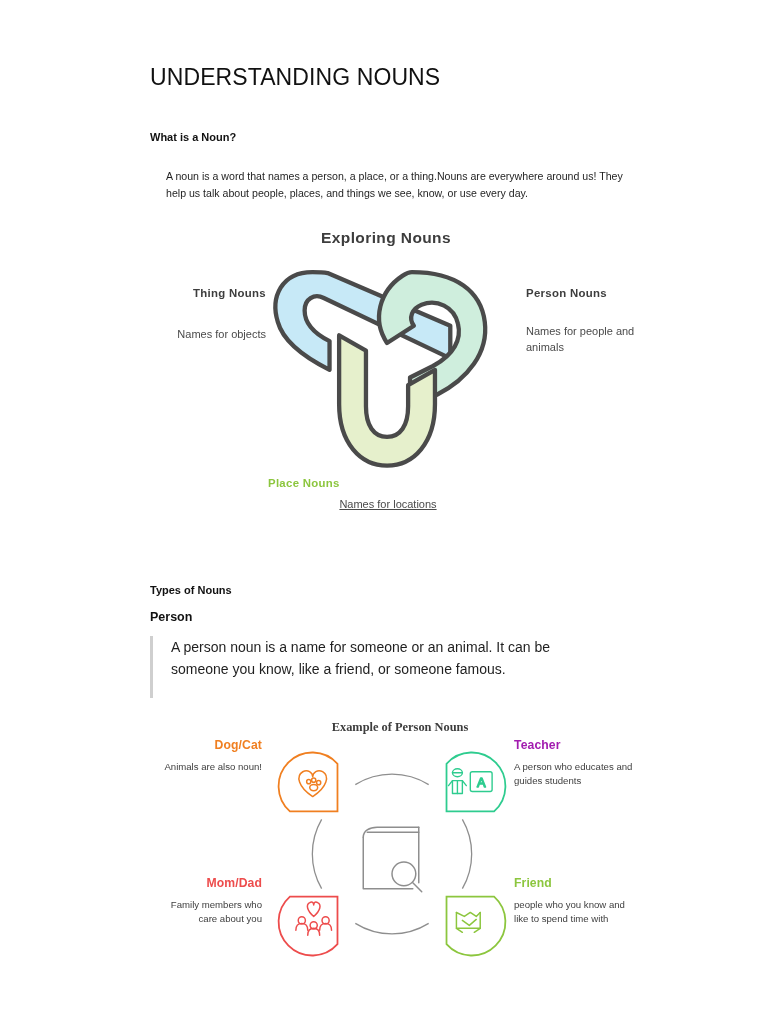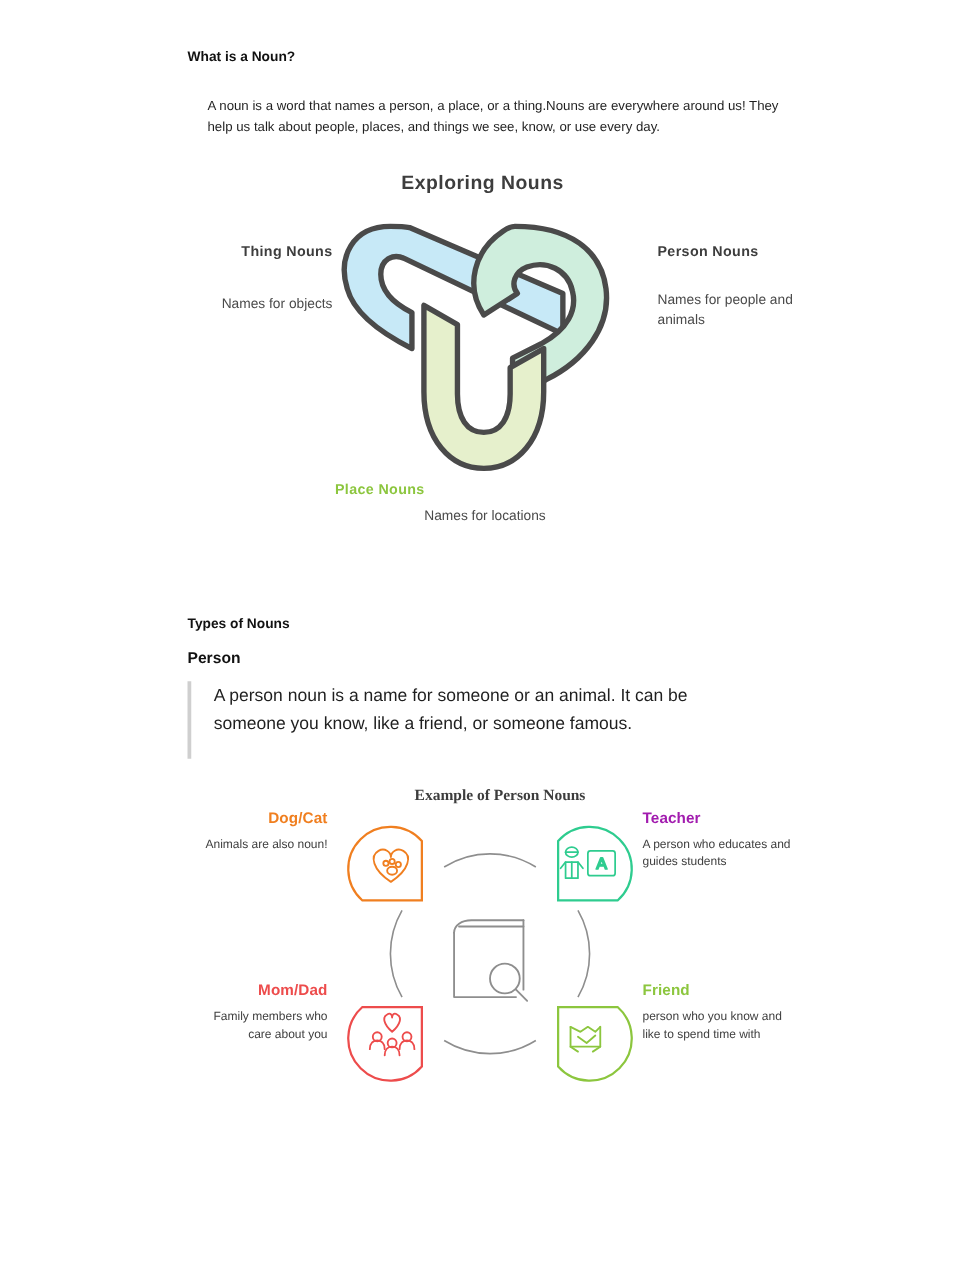--- a/index.html
+++ b/index.html
@@ -113,21 +113,21 @@
     position: absolute;
     font-size: 11px;
     line-height: 1.45;
     color: #4a4a4a;
   }
   .tf-left-label  { top: 58px;  left: 0;   width: 124px; text-align: right; }
   .tf-left-desc   { top: 98px;  left: 0;   width: 124px; text-align: right; }
   .tf-right-label { top: 58px;  left: 384px; width: 130px; text-align: left; }
   .tf-right-desc  { top: 95px;  left: 384px; width: 120px; text-align: left; }
   .tf-bottom-label{ top: 248px; left: 126px; width: 240px; text-align: left; color: #8cc63e; }
-  .tf-bottom-desc { top: 268px; left: 126px; width: 240px; text-align: center; }
+  .tf-bottom-desc { top: 268px; left: 126px; width: 240px; text-align: center; text-decoration: underline; }
 
   
   .nodes-figure {
     position: relative;
     width: 488px;
     height: 250px;
     margin-top: 22px;
     margin-left: 6px;
   }
   .nodes-title {
@@ -167,20 +167,21 @@
   .nd-bl-label { top: 156px; left: 0;   width: 106px; text-align: right; }
   .nd-bl-desc  { top: 178px; left: 0;   width: 106px; text-align: right; }
   .nd-br-label { top: 156px; left: 358px; width: 130px; text-align: left; }
   .nd-br-desc  { top: 178px; left: 358px; width: 118px; text-align: left; }
 </style>
 </head>
 <body>
 
 <div class="page">
 
+  <h1 class="doc-title">UNDERSTANDING NOUNS</h1>
 
   <h2 class="h2">What is a Noun?</h2>
   <p class="body-text">A noun is a word that names a person, a place, or a thing.Nouns are everywhere around us! They help us talk about people, places, and things we see, know, or use every day.</p>
 
   <div class="trefoil-figure">
 
     <div class="trefoil-title">Exploring Nouns</div>
 
     <div class="trefoil-svg-wrap">
       <svg viewBox="0 0 250 240" width="240" height="230">
@@ -318,16 +319,16 @@
     <div class="node-label nd-tl-label" style="color: rgb(240, 127, 32);">Dog/Cat</div>
     <div class="node-desc nd-tl-desc">Animals are also noun!</div>
 
     <div class="node-label nd-tr-label" style="color: #a21caf;">Teacher</div>
     <div class="node-desc nd-tr-desc">A person who educates and guides students</div>
 
     <div class="node-label nd-bl-label" style="color: rgb(237, 76, 76);">Mom/Dad</div>
     <div class="node-desc nd-bl-desc">Family members who care about you</div>
 
     <div class="node-label nd-br-label" style="color: rgb(140, 198, 62);">Friend</div>
-    <div class="node-desc nd-br-desc">person who you know and like to spend time with</div>
+    <div class="node-desc nd-br-desc">people who you know and like to spend time with</div>
   </div>
 
 </div>
 
 </body></html>

